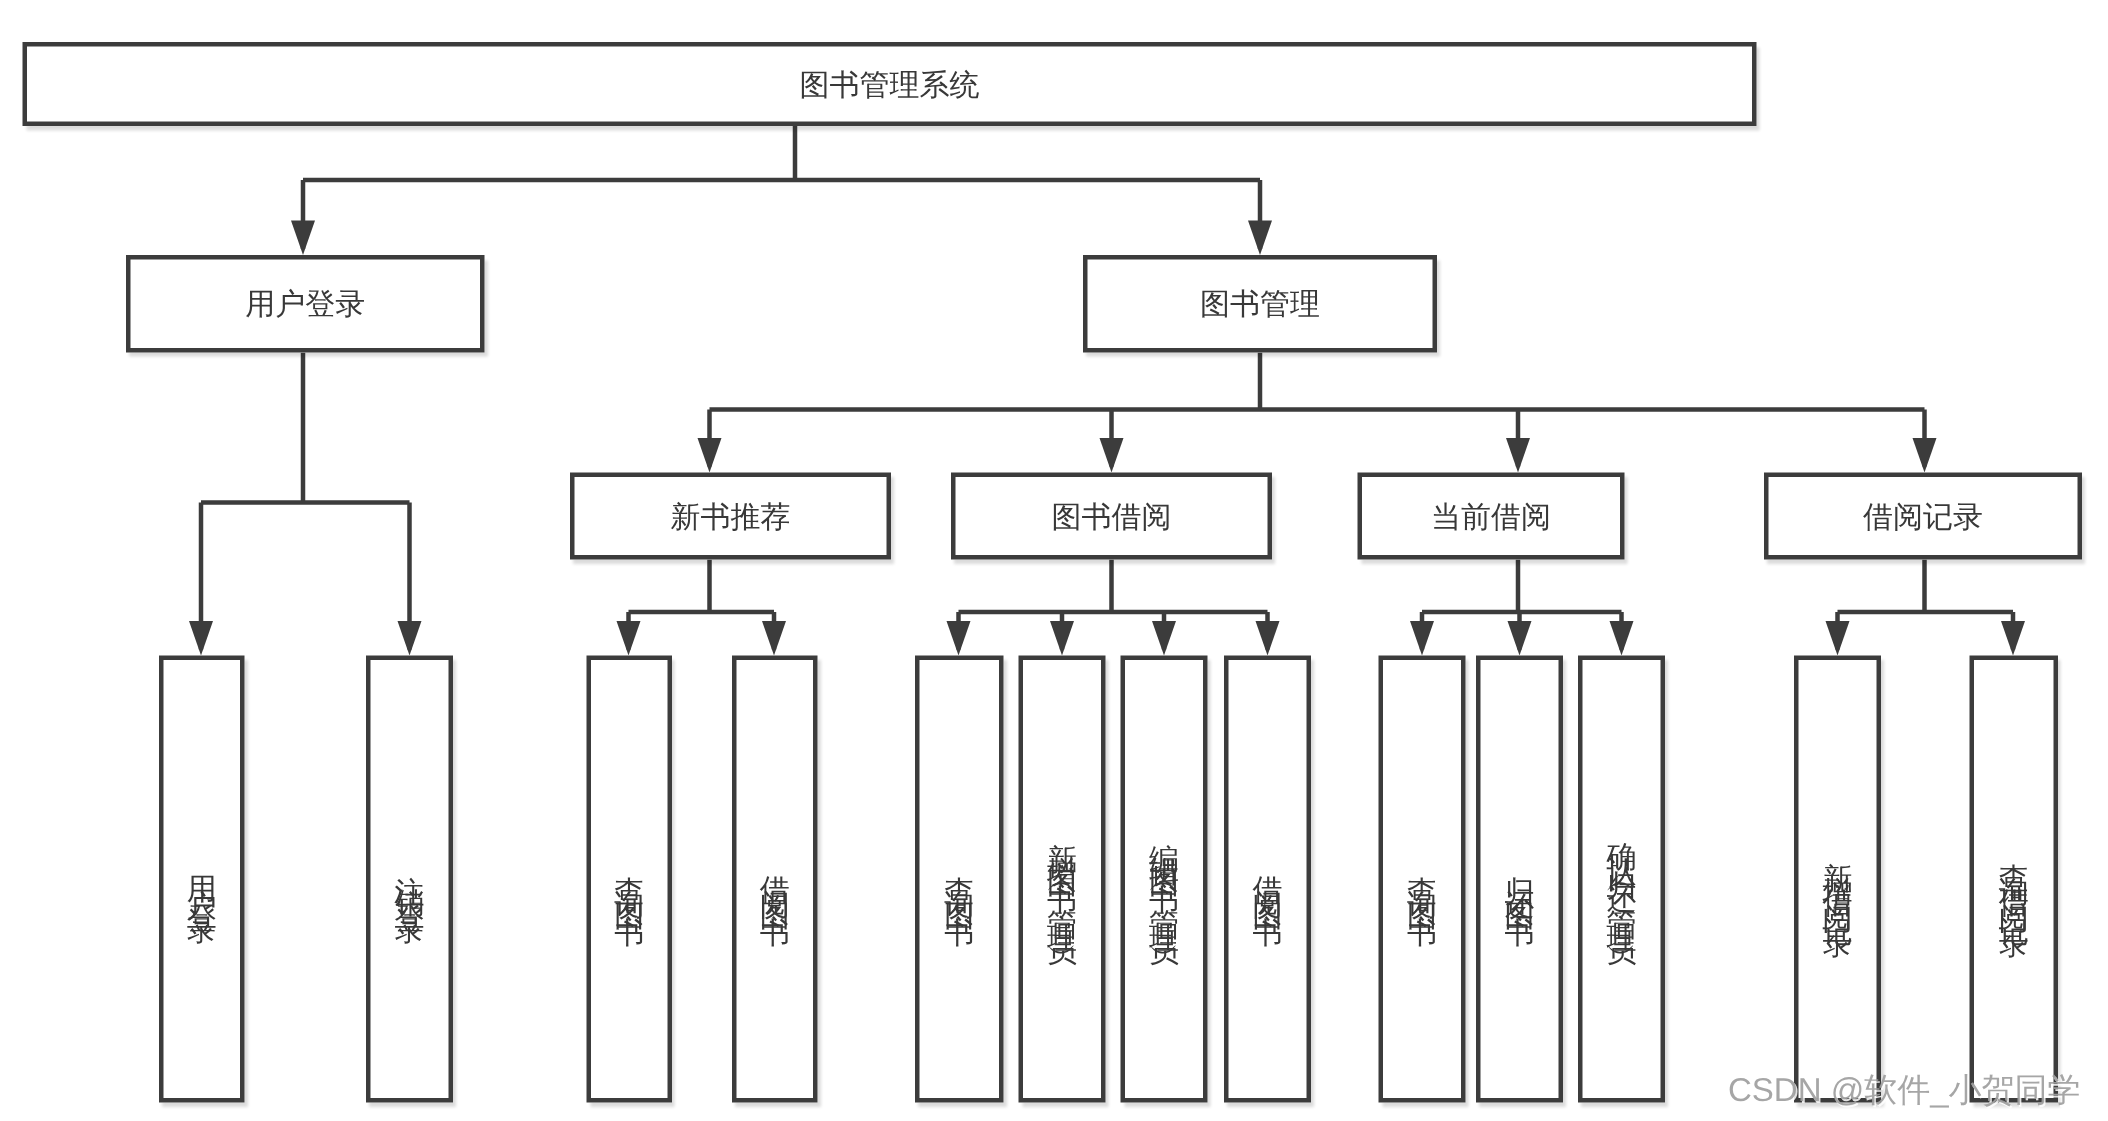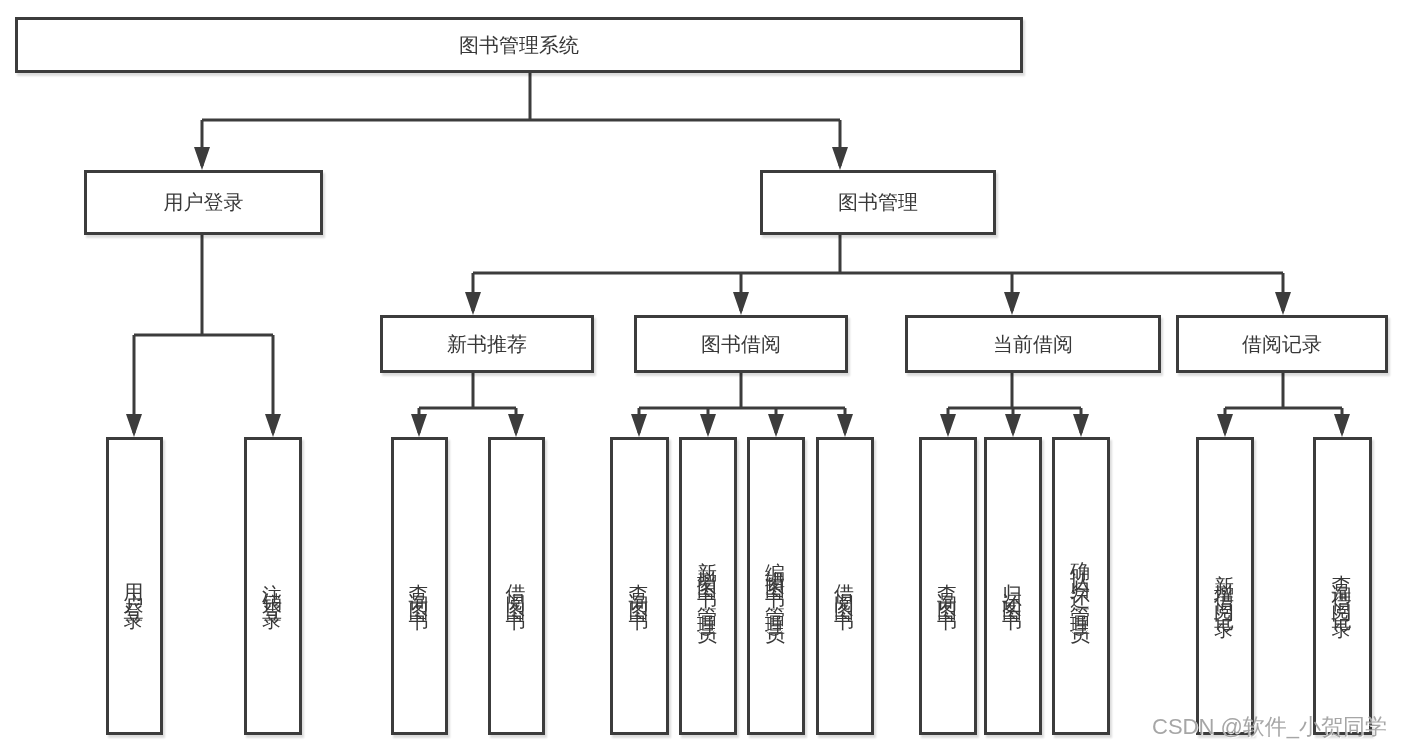--- a/index.html
+++ b/index.html
@@ -34,26 +34,26 @@
     color: #383838;
     z-index: 2;
     white-space: nowrap;
   }
   .vbox {
     writing-mode: vertical-rl;
     letter-spacing: 9px;
     white-space: normal;
   }
   
-  .n-root { left: 15px;   top: 17px;  width: 1008px; height: 56px; }
+  .n-root { left: 15px;   top: 28px;  width: 1156px; height: 56px; }
   .n-l2-0 { left: 84px;   top: 170px; width: 239px;  height: 65px; }
-  .n-l2-1 { left: 722px;  top: 170px; width: 236px;  height: 65px; margin-left: 38px; }
+  .n-l2-1 { left: 722px;  top: 170px; width: 236px;  height: 65px; }
   .n-l3-0 { left: 380px;  top: 315px; width: 214px;  height: 58px; }
   .n-l3-1 { left: 634px;  top: 315px; width: 214px;  height: 58px; }
-  .n-l3-2 { left: 905px;  top: 315px; width: 256px;  height: 58px; }
+  .n-l3-2 { left: 905px;  top: 315px; width: 178px;  height: 58px; }
   .n-l3-3 { left: 1176px; top: 315px; width: 212px;  height: 58px; }
   .n-a1 { left: 106px;  top: 437px; width: 57px; height: 298px; }
   .n-a2 { left: 244px;  top: 437px; width: 58px; height: 298px; }
   .n-b1 { left: 391px;  top: 437px; width: 57px; height: 298px; }
   .n-b2 { left: 488px;  top: 437px; width: 57px; height: 298px; }
   .n-c1 { left: 610px;  top: 437px; width: 59px; height: 298px; }
   .n-c2 { left: 679px;  top: 437px; width: 58px; height: 298px; }
   .n-c3 { left: 747px;  top: 437px; width: 58px; height: 298px; }
   .n-c4 { left: 816px;  top: 437px; width: 58px; height: 298px; }
   .n-d1 { left: 919px;  top: 437px; width: 58px; height: 298px; }

